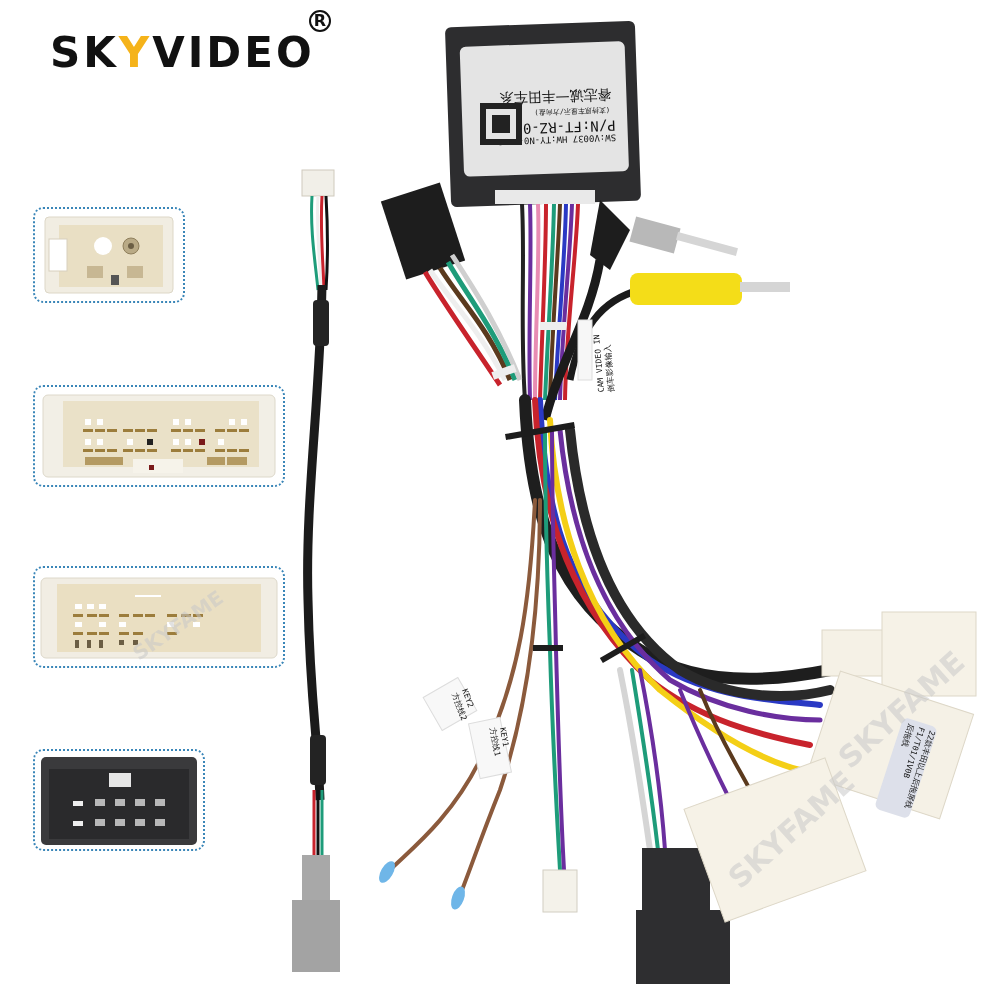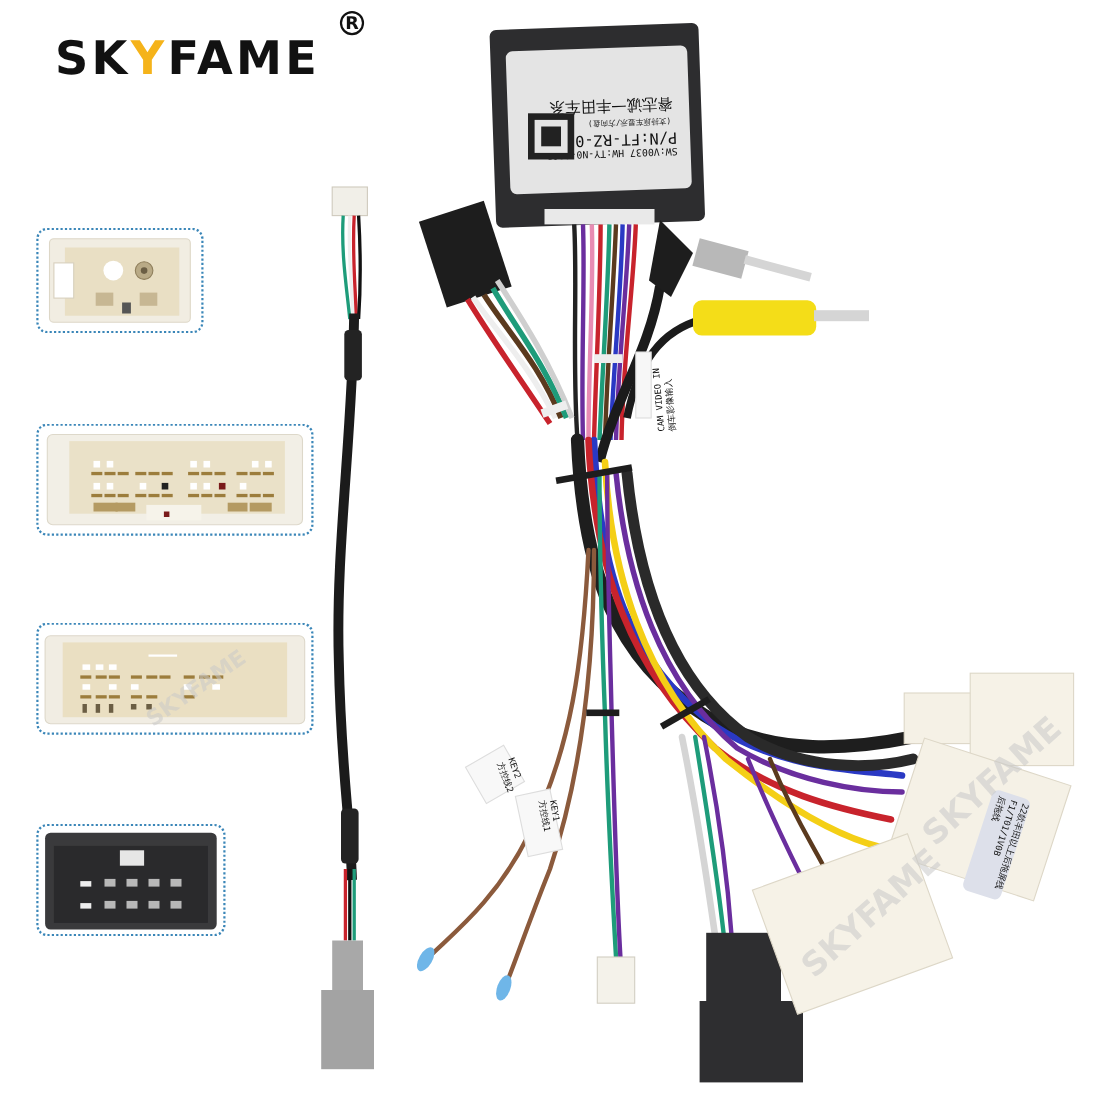--- a/index.html
+++ b/index.html
@@ -9,21 +9,21 @@
   .reg { position: absolute; left: 309px; top: 10px; font-size: 16px; color: #111; border: 2px solid #111; border-radius: 50%; width: 18px; height: 18px; line-height: 18px; text-align: center; font-weight: 700; }
   .thumb { position: absolute; border: 2px dotted #3a86b8; border-radius: 10px; background: #fff; box-sizing: border-box; }
   svg.scene { position: absolute; left: 0; top: 0; }
   .lbl { font-family: "DejaVu Sans Mono", monospace; fill: #111; }
   .wm { font-family: "DejaVu Sans", sans-serif; font-weight: 700; fill: #c9c9c9; opacity: .55; }
 </style>
 </head>
 <body>
 
 <div class="brand">
-  <span>SK</span><span class="accent">Y</span><span>FAME</span>
+  <span>SK</span><span class="accent">Y</span><span>VIDEO</span>
 </div>
 <div class="reg">R</div>
 
 <div class="thumb" style="left:33px;top:207px;width:152px;height:96px;">
   <svg width="148" height="92">
     <rect x="10" y="8" width="128" height="76" rx="4" fill="#f1ede2" stroke="#ddd7c7"></rect>
     <rect x="24" y="16" width="104" height="62" fill="#e9dfc4"></rect>
     <rect x="14" y="30" width="18" height="32" fill="#fff" stroke="#d8d0bd"></rect>
     <circle cx="68" cy="37" r="9" fill="#fff"></circle>
     <circle cx="96" cy="37" r="8" fill="#b9aa86" stroke="#8f7f5c"></circle>

